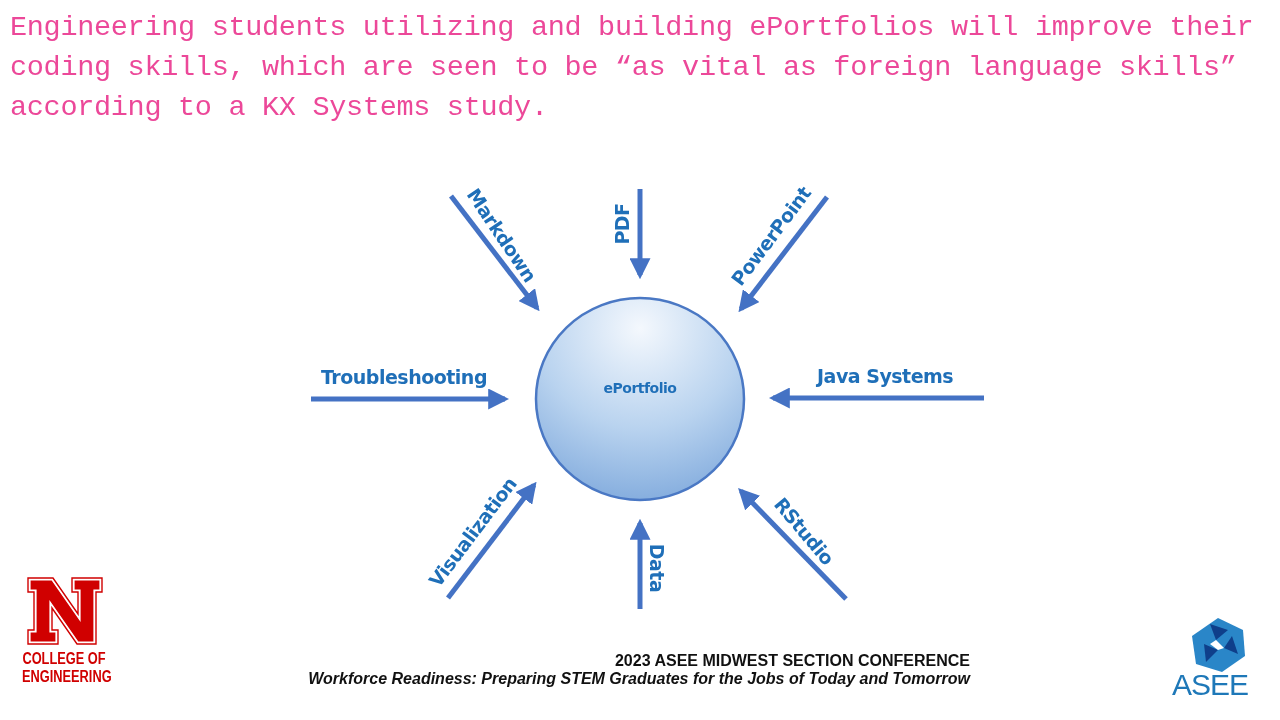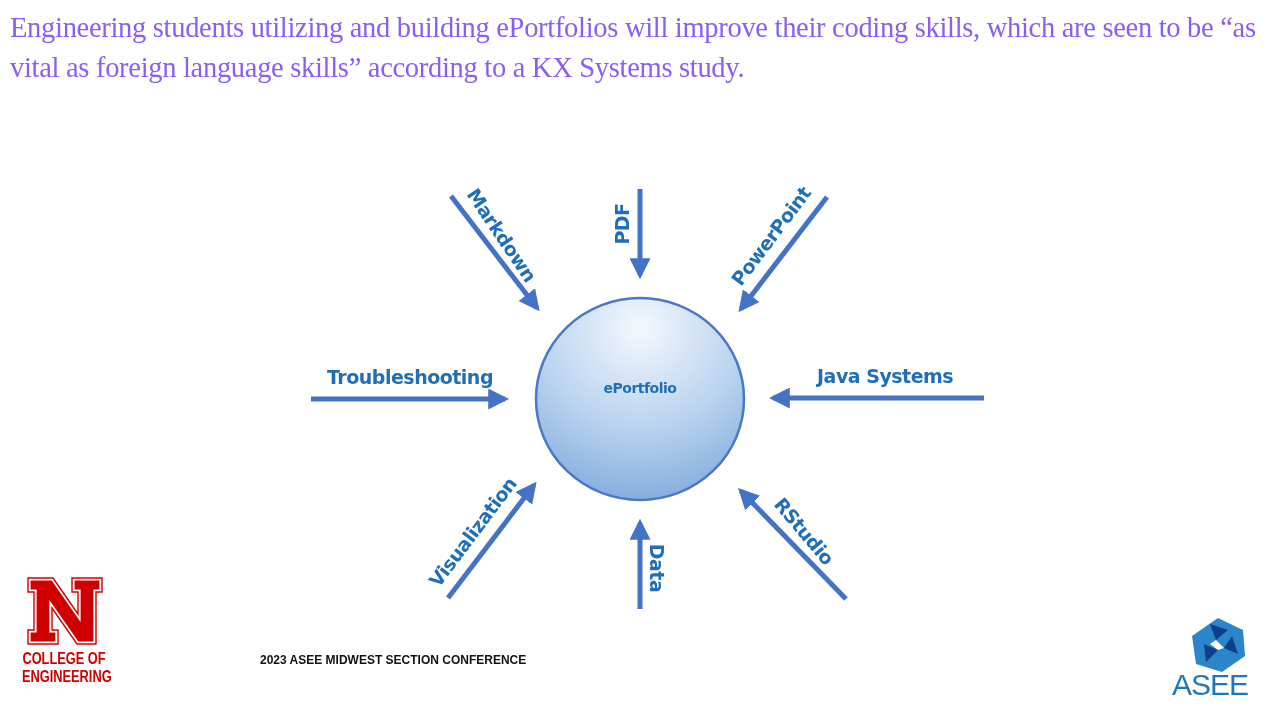--- a/index.html
+++ b/index.html
@@ -1,21 +1,21 @@
 <!DOCTYPE html>
 <html><head>
   <meta charset="utf-8">
   <style>
     html, body { margin:0; padding:0; }
     body { width:1280px; height:720px; background:#ffffff; position:relative; overflow:hidden; font-family:"Liberation Sans", sans-serif; }
-    .headline { position:absolute; left:10px; top:8px; width:1260px; font-family:Liberation Serif, serif; font-weight:300; font-size:28.5px; line-height:40px; color:#8b5cf6; letter-spacing:-0.3px; }
+    .headline { position:absolute; left:10px; top:8px; width:1260px; font-family:Liberation Mono, monospace; font-weight:300; font-size:28.5px; line-height:40px; color:#ec4899; letter-spacing:-0.3px; }
     .diagram { position:absolute; left:0; top:0; width:1280px; height:720px; }
     .lbl { position:absolute; font-family:"DejaVu Sans", sans-serif; font-weight:bold; font-size:19px; color:#1f6fb8; white-space:nowrap; transform-origin:center center; letter-spacing:-0.5px; }
     .center-label { position:absolute; left:540px; top:380px; width:200px; text-align:center; font-family:"DejaVu Sans", sans-serif; font-weight:bold; font-size:14px; color:#1f6fb8; letter-spacing:-0.5px; }
-    .footer { position:absolute; left:260px; top:652px; width:710px; text-align:left; font-family:"Liberation Sans", sans-serif; font-weight:bold; font-size:12px; line-height:17.5px; color:#111; }
+    .footer { position:absolute; left:260px; top:652px; width:710px; text-align:right; font-family:"Liberation Sans", sans-serif; font-weight:bold; font-size:16px; line-height:17.5px; color:#111; }
     .footer .theme { font-style:italic; }
     .logo-n { position:absolute; left:22px; top:576px; width:80px; height:122px; }
     .logo-n .coe { position:absolute; left:0; top:74px; width:84px; font-family:"Liberation Sans", sans-serif; font-weight:bold; font-size:16px; line-height:18px; color:#d00000; transform:scaleX(0.8); transform-origin:left top; text-align:center; width:105px; }
     .logo-asee { position:absolute; left:1168px; top:616px; width:104px; height:100px; }
     .logo-asee .word { position:absolute; left:4px; top:48px; font-family:"Liberation Sans", sans-serif; font-size:30px; line-height:42px; color:#1e78b8; letter-spacing:-1px; }
   </style>
 </head>
 <body>
 
 <div class="headline">Engineering students utilizing and building ePortfolios will improve their coding skills, which are seen to be “as vital as foreign language skills” according to a KX Systems study.</div>
@@ -42,28 +42,29 @@
     <line x1="640" y1="609" x2="640" y2="523"></line>
     <line x1="846" y1="599" x2="741" y2="491"></line>
   </g>
 </svg>
 
 <div class="center-label">ePortfolio</div>
 
 <div class="lbl" style="left:448px; top:224px; transform:rotate(56deg);">Markdown</div>
 <div class="lbl" style="left:601px; top:213px; transform:rotate(-90deg);">PDF</div>
 <div class="lbl" style="left:712px; top:225px; transform:rotate(-53deg);">PowerPoint</div>
-<div class="lbl" style="left:321px; top:366px;margin-left:6px;">Troubleshooting</div>
+<div class="lbl" style="left:321px; top:366px;">Troubleshooting</div>
 <div class="lbl" style="left:817px; top:365px;">Java Systems</div>
 <div class="lbl" style="left:407px; top:521px; transform:rotate(-53deg);">Visualization</div>
 <div class="lbl" style="left:633px; top:557px; transform:rotate(90deg);">Data</div>
 <div class="lbl" style="left:764px; top:520px; transform:rotate(50deg);">RStudio</div>
 
 <div class="footer">
   <div>2023 ASEE MIDWEST SECTION CONFERENCE</div>
+  <div class="theme">Workforce Readiness: Preparing STEM Graduates for the Jobs of Today and Tomorrow</div>
 </div>
 
 <div class="logo-n">
   <svg width="80" height="70" viewBox="0 0 80 70" style="position:absolute;left:4px;top:0;">
     <path d="M4,4 H26 L54,44 V14 H48 V4 H74 V14 H68 V66 H52 L24,26 V56 H30 V66 H4 V56 H10 V14 H4 Z" fill="#d00000" stroke="#ffffff" stroke-width="1.2"></path>
     <path d="M2,2 H27 L52,38 V16 H46 V2 H76 V16 H70 V68 H51 L26,32 V54 H32 V68 H2 V54 H8 V16 H2 Z" fill="none" stroke="#d00000" stroke-width="1.4"></path>
   </svg>
   <div class="coe">
     <div>COLLEGE OF</div>
     <div>ENGINEERING</div>

